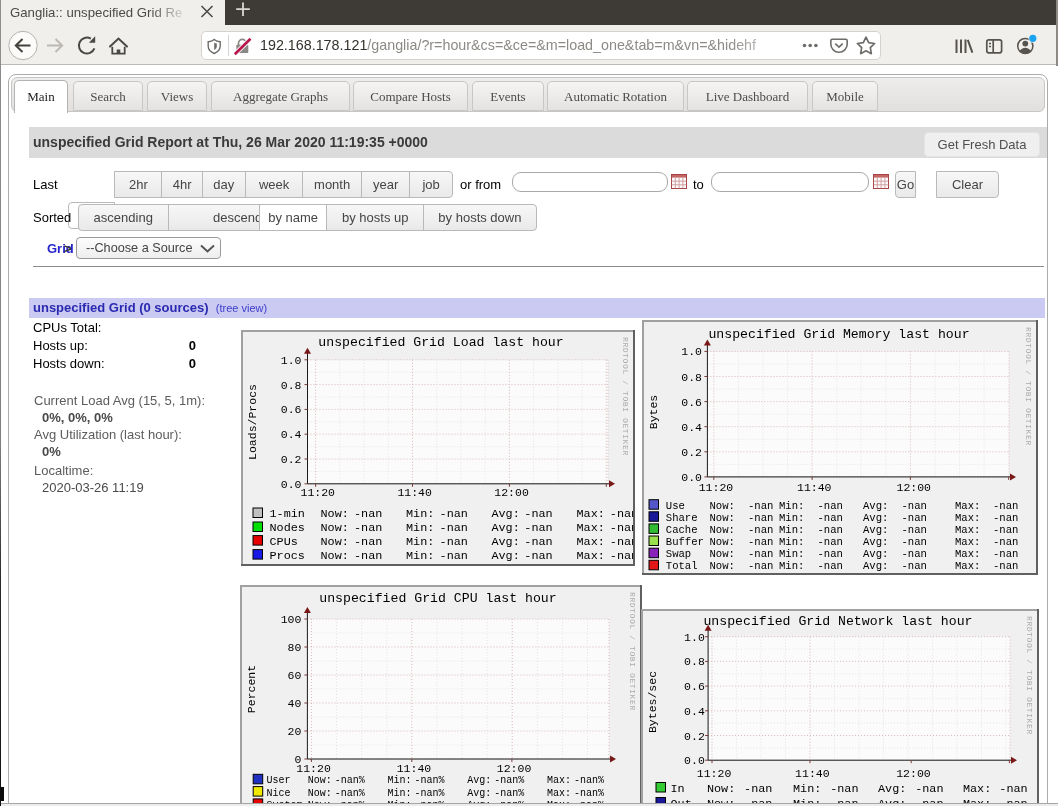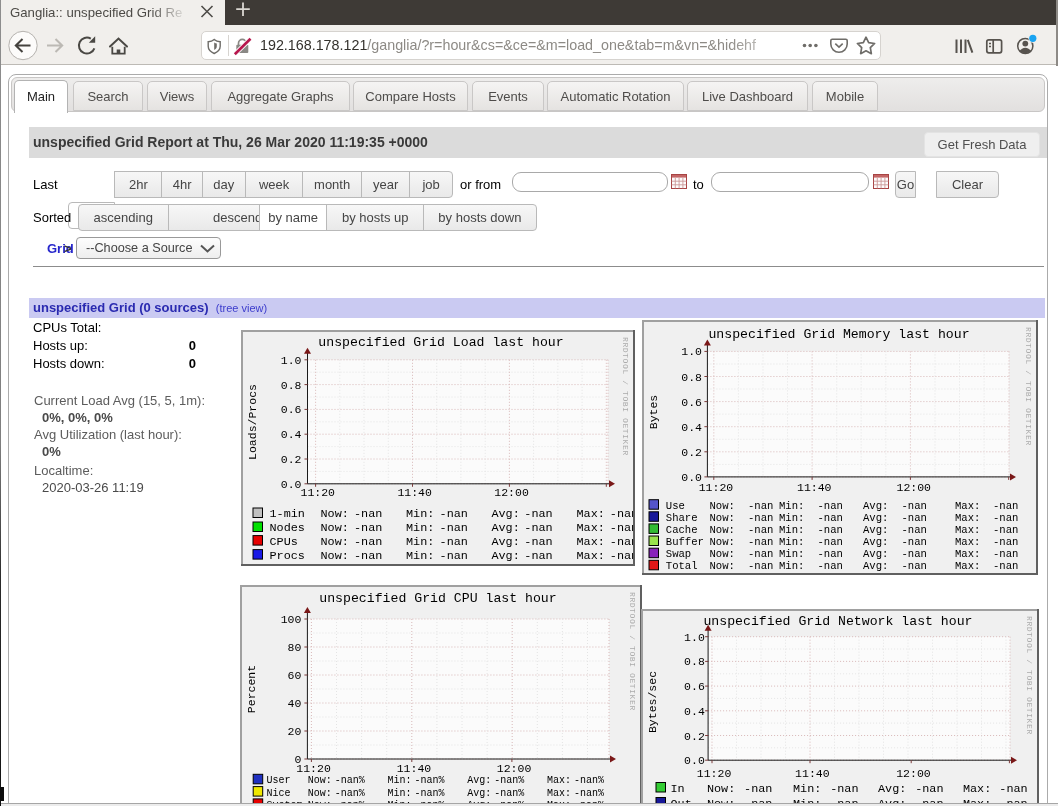--- a/index.html
+++ b/index.html
@@ -2,21 +2,21 @@
 <html><head><meta charset="utf-8">
 <style>
 * { margin:0; padding:0; box-sizing:border-box; }
 body { font-family:"Liberation Sans", sans-serif; }
 #win { position:relative; width:1058px; height:806px; overflow:hidden; background:#fff; }
 .abs { position:absolute; }
 .gbtn { position:absolute; height:27px; line-height:25px; text-align:center; font-size:13px; color:#454545;
         background:linear-gradient(#f7f7f7,#e9e9e9); border:1px solid #b9b9b9; }
 .gbtn.sel { background:#fff; }
 .ptab { position:absolute; top:81px; height:30px; line-height:30px; text-align:center; font-size:13px; color:#4e4c4a;
-        background:linear-gradient(#f5f4f3,#e5e3e1); border:1px solid #c9c7c6; border-radius:5px 5px 0 0; }
+        background:linear-gradient(#f5f4f3,#e5e3e1); border:1px solid #c9c7c6; border-radius:5px 5px 0 0;font-family:Liberation Serif, serif; }
 .ptab.active { top:80px; height:33px; line-height:31px; background:#fff; color:#232323; border-color:#b3b3b3; border-bottom:none; z-index:3; }
 .ilbl { position:absolute; font-size:13px; color:#000; }
 .glbl { position:absolute; font-size:13px; color:#5c5c5c; }
 </style></head>
 <body>
 <div id="win">
 
   <div class="abs" style="left:0;top:0;width:1058px;height:25px;background:#3e3a36;"></div>
   <div class="abs" style="left:0;top:0;width:225px;height:25px;background:#f1efec;"></div>
   <div class="abs" style="left:10px;top:0;width:185px;height:25px;line-height:25px;font-size:13.2px;color:#4c4a46;white-space:nowrap;overflow:hidden;">Ganglia:: unspecified Grid Re</div>

